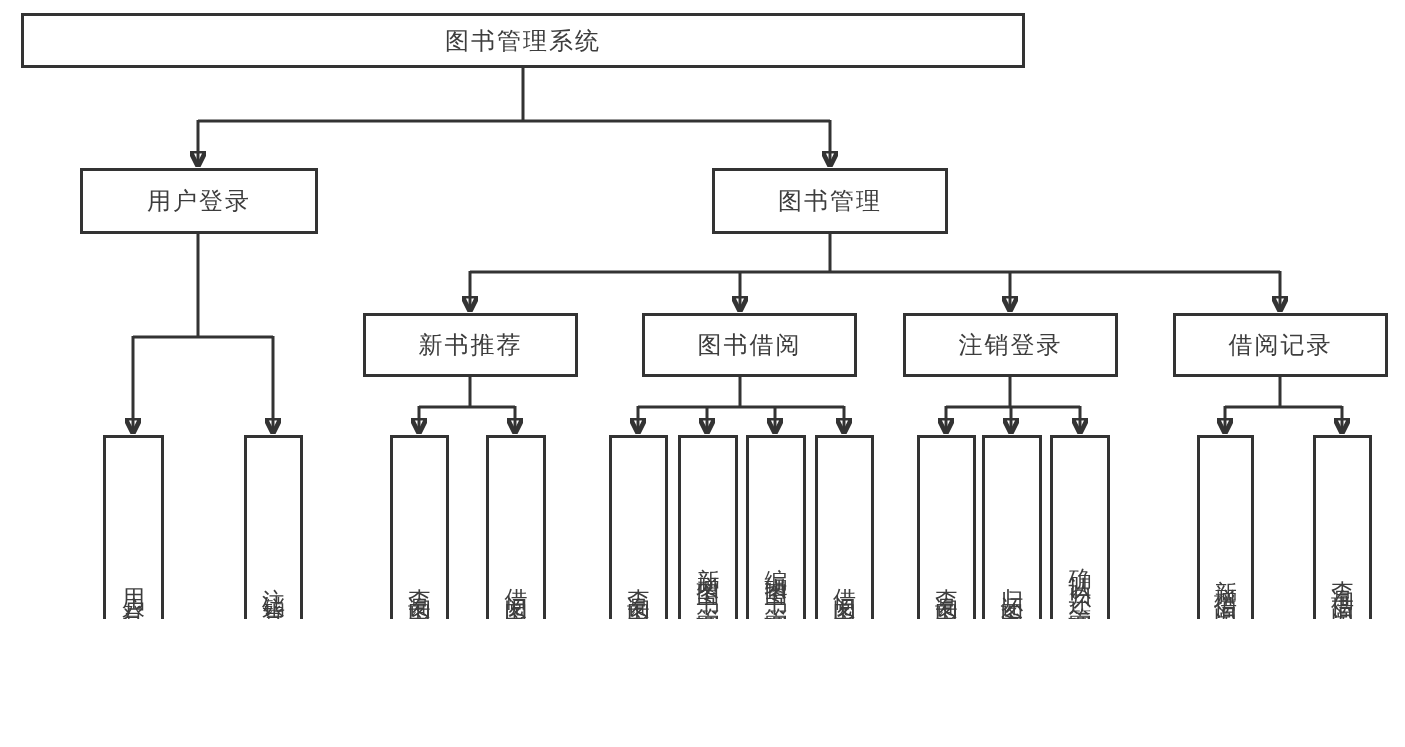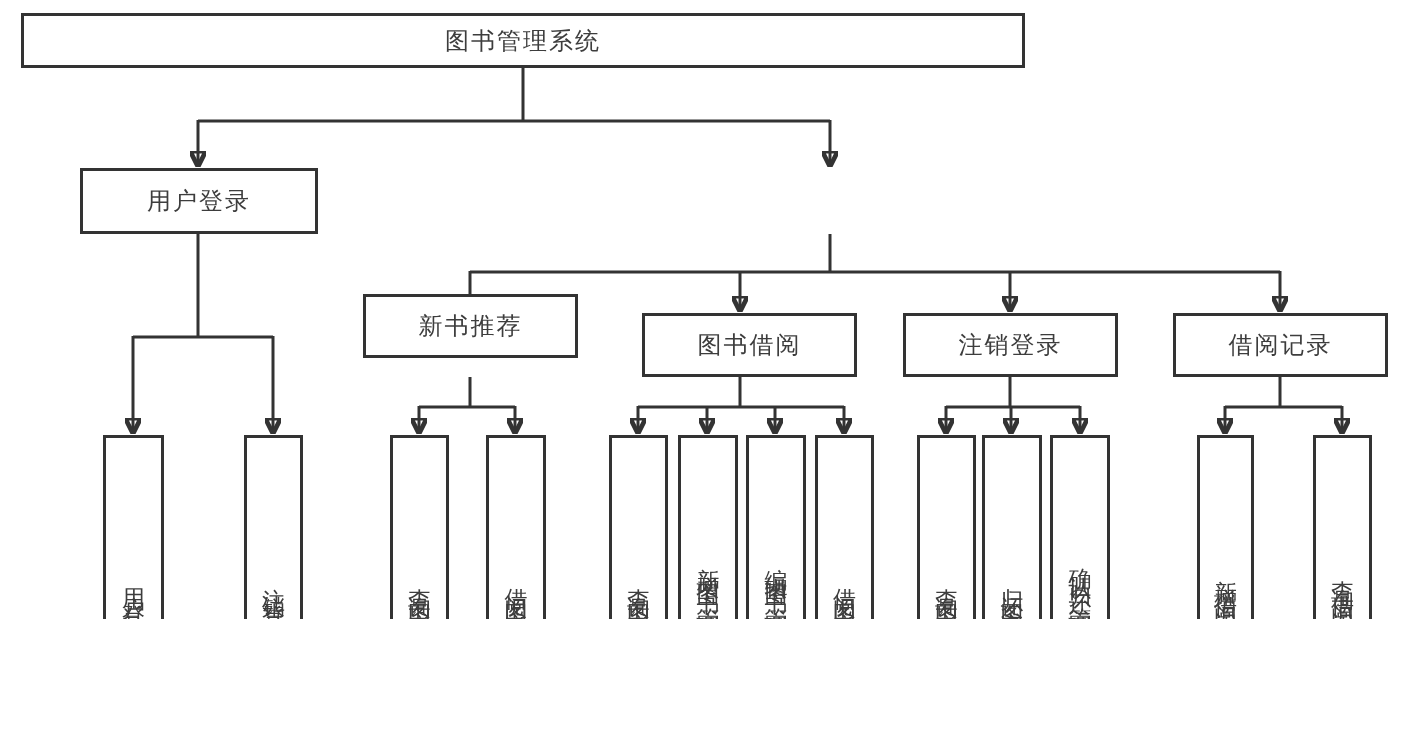--- a/index.html
+++ b/index.html
@@ -84,22 +84,25 @@
     <path marker-end="url(#ah)" d="M1342 406 V433"></path>
   </svg>
 
   <div class="node lvl1" style="left:21px;top:13px;width:1004px;height:55px">
     <span>图书管理系统</span>
   </div>
 
   <div class="node lvl2" style="left:80px;top:168px;width:238px;height:66px">
     <span>用户登录</span>
   </div>
+  <div class="node lvl2" style="left:712px;top:168px;width:236px;height:66px">
+    <span>图书管理</span>
+  </div>
 
-  <div class="node lvl3" style="left:363px;top:294px;width:215px;height:64px">
+  <div class="node lvl3" style="left:363px;top:313px;width:215px;height:64px">
     <span>新书推荐</span>
   </div>
   <div class="node lvl3" style="left:642px;top:313px;width:215px;height:64px">
     <span>图书借阅</span>
   </div>
   <div class="node lvl3" style="left:903px;top:313px;width:215px;height:64px">
     <span>注销登录</span>
   </div>
   <div class="node lvl3" style="left:1173px;top:313px;width:215px;height:64px">
     <span>借阅记录</span>

